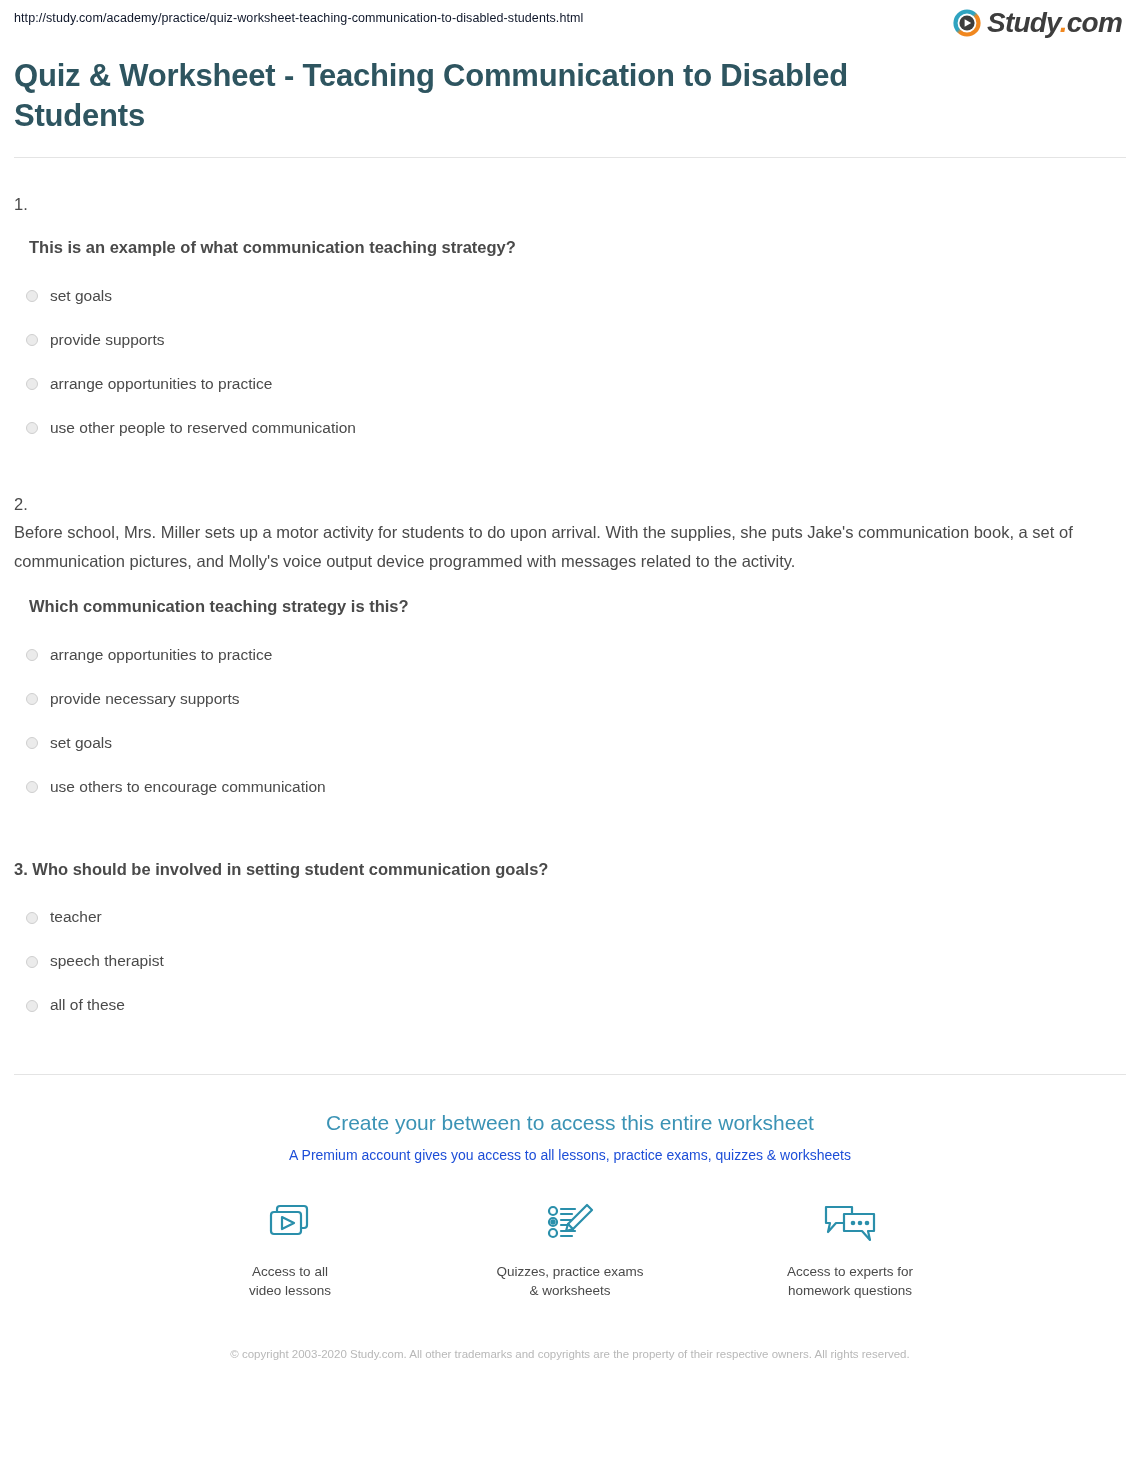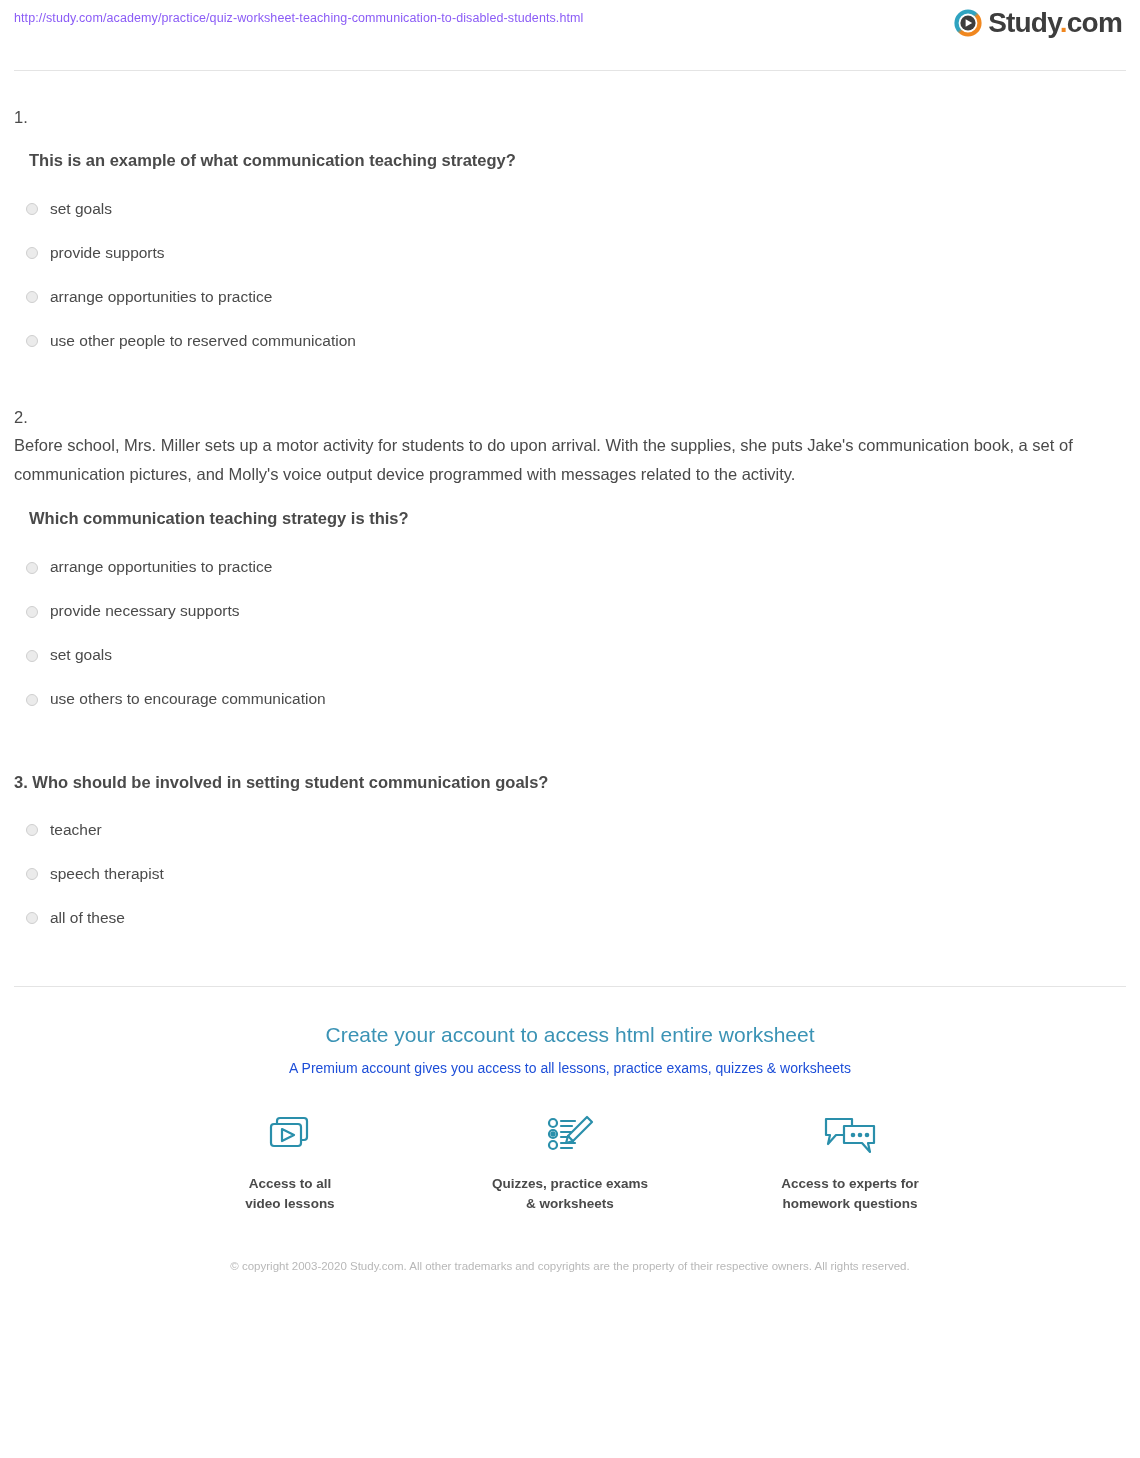--- a/index.html
+++ b/index.html
@@ -26,31 +26,32 @@
   .topbar {
     position: relative;
     height: 48px;
     padding: 0 14px;
   }
   .url {
     position: absolute;
     left: 14px;
     top: 11px;
     font-size: 12.5px;
-    color: #8b5cf6;
+    color: #0f172a;
     letter-spacing: 0.1px;
     white-space: nowrap;
   }
   .logo {
     position: absolute;
     right: 18px;
     top: 9px;
     display: flex;
     align-items: center;
     gap: 6px;
+    font-style: italic;
   }
   .logo-mark {
     width: 28px;
     height: 28px;
     flex: 0 0 28px;
   }
   .logo-text {
     font-size: 28px;
     font-weight: bold;
     color: #3d3d3d;
@@ -180,21 +181,20 @@
     display: flex;
     align-items: center;
     justify-content: center;
   }
   .feature-text {
     margin-top: 12px;
     font-size: 13.5px;
     color: #4a4a4a;
     line-height: 1.45;
     white-space: pre-line;
-    font-weight: bold;
   }
   .copyright {
     margin: 44px auto 0 auto;
     width: 700px;
     text-align: center;
     font-size: 11.5px;
     color: #b8b8b8;
     line-height: 1.6;
   }
 </style>
@@ -219,20 +219,23 @@
           </defs>
           <circle cx="14" cy="14" r="11.5" fill="none" stroke="url(#ringgrad)" stroke-width="4.2"></circle>
           <circle cx="14" cy="14" r="7.6" fill="#3d3d3d"></circle>
           <polygon points="11.6,10.2 18.2,14 11.6,17.8" fill="#ffffff"></polygon>
         </svg>
       </span>
       <span class="logo-text"><span>Study</span><span class="dot">.</span><span>com</span></span>
     </div>
   </div>
 
+  <div class="title-wrap">
+    <h1 class="page-title">Quiz &amp; Worksheet - Teaching Communication to Disabled Students</h1>
+  </div>
   <div class="rule"></div>
 
   <div class="questions">
 
     <div class="question-block q1">
       <div class="q-number">1.</div>
       <div class="q-prompt">This is an example of what communication teaching strategy?</div>
       <ul class="options">
         <li class="option">
           <span class="radio"></span>
@@ -293,21 +296,21 @@
           <span class="option-label">all of these</span>
         </li>
       </ul>
     </div>
 
   </div>
 
   <div class="footer-rule"></div>
 
   <div class="cta">
-    <div class="cta-title">Create your account to access html entire worksheet</div>
+    <div class="cta-title">Create your between to access this entire worksheet</div>
     <div class="cta-sub">A Premium account gives you access to all lessons, practice exams, quizzes &amp; worksheets</div>
 
     <div class="features">
 
       <div class="feature">
         <div class="feature-icon">
           <svg viewBox="0 0 52 46" width="52" height="46" aria-hidden="true">
             <g fill="none" stroke="#2a8fab" stroke-width="2.2" stroke-linejoin="round">
               <rect x="13" y="5" width="30" height="22" rx="3"></rect>
               <rect x="7" y="11" width="30" height="22" rx="3" fill="#ffffff"></rect>

